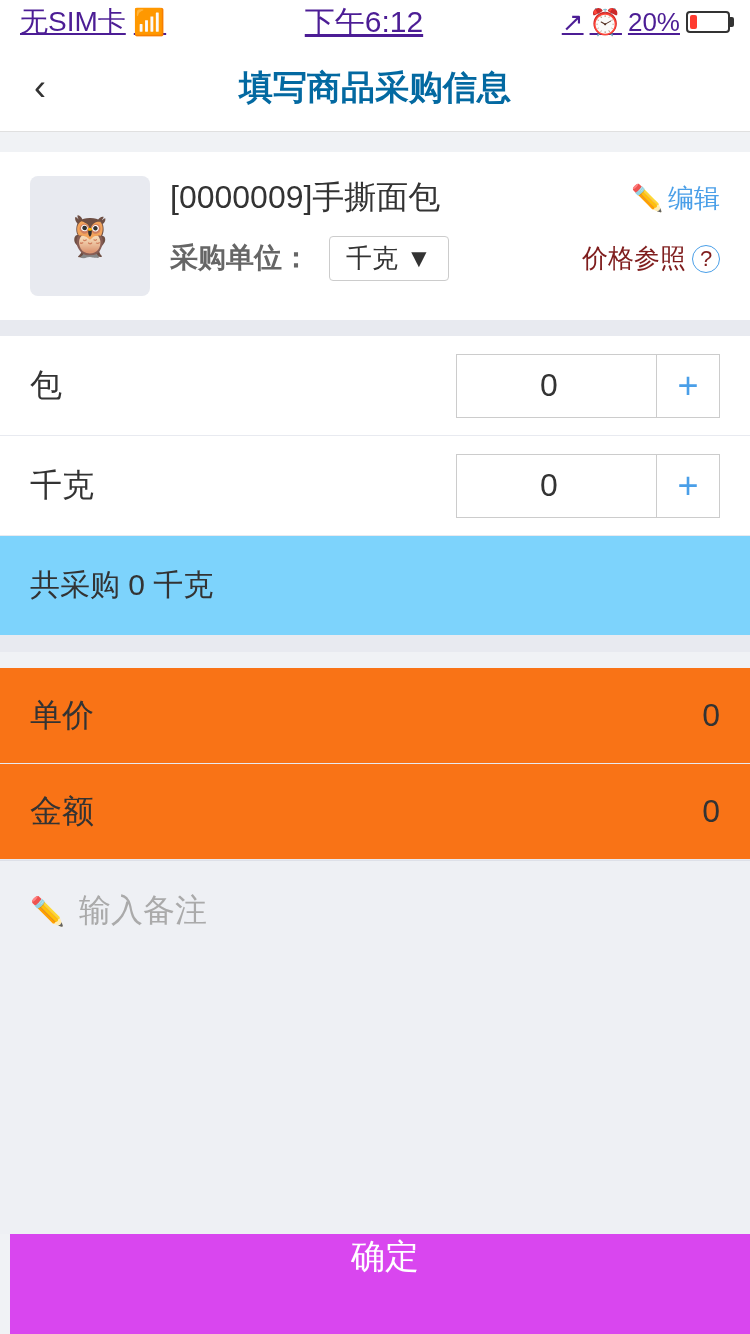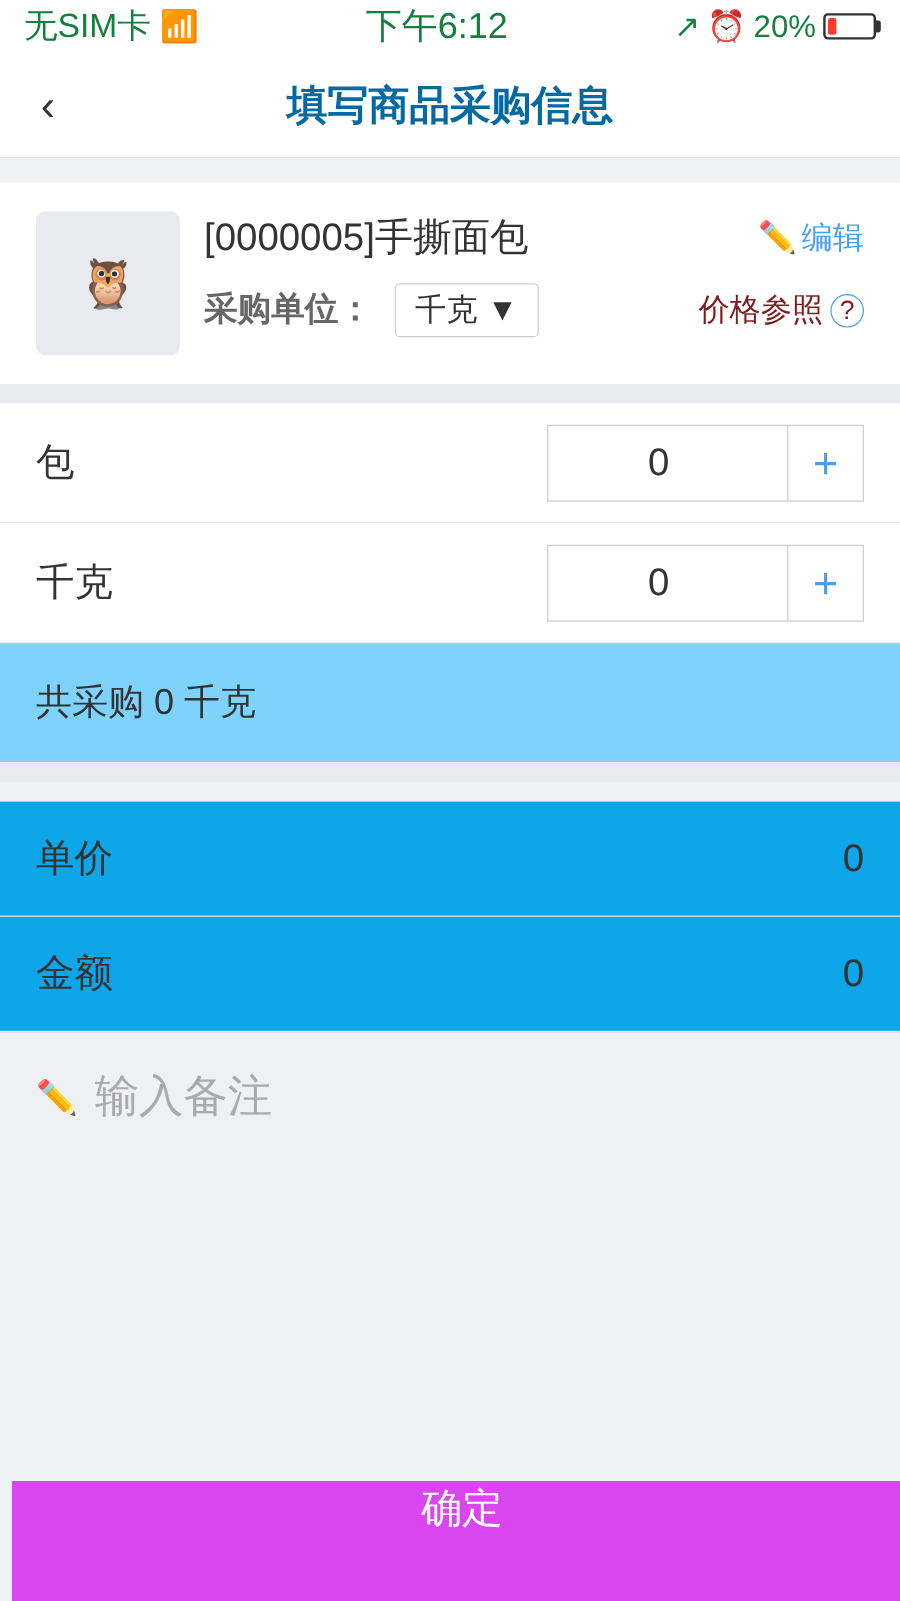--- a/index.html
+++ b/index.html
@@ -16,21 +16,22 @@
     
     .status-bar {
       width: 750px;
       height: 44px;
       background: #fff;
       display: flex;
       align-items: center;
       justify-content: space-between;
       padding: 0 20px;
       font-size: 28px;
-      color: #15803d;
+      color: #4c1d95;
+      text-decoration: underline;
     }
     .status-left { display: flex; align-items: center; gap: 8px; }
     .status-center { font-size: 30px; font-weight: 500; }
     .status-right { display: flex; align-items: center; gap: 6px; font-size: 26px; }
     .battery {
       width: 44px; height: 22px;
       border: 2px solid #333;
       border-radius: 4px;
       position: relative;
       display: flex;
@@ -231,21 +232,21 @@
       color: #4a9fe8;
       background: #fff;
       font-size: 28px;
       padding: 10px 28px;
       border-radius: 4px;
       cursor: pointer;
     }
 
     
     .price-section {
-      background: #0ea5e9;
+      background: #f97316;
       margin-top: 16px;
     }
     .price-row {
       display: flex;
       align-items: center;
       justify-content: space-between;
       padding: 0 30px;
       height: 96px;
       border-bottom: 1px solid #e8eaf0;
     }
@@ -266,21 +267,21 @@
       display: flex;
       align-items: center;
       gap: 14px;
       border-top: 1px solid #dde0e8;
     }
     .remark-icon {
       font-size: 28px;
       color: #aaa;
     }
     .remark-placeholder {
-      font-size: 37px;
+      font-size: 32px;
       color: #aaa;
     }
 
     
     .content-spacer {
       flex: 1;
       background: #eef0f4;
       min-height: 200px;
     }
 
@@ -340,21 +341,21 @@
     </div>
     <div class="nav-title">填写商品采购信息</div>
   </div>
 
   <div class="product-card">
     <div class="product-image">
       <span>🦉</span>
     </div>
     <div class="product-info">
       <div class="product-name-row">
-        <span class="product-name">[0000005]手撕面包</span>
+        <span class="product-name">[0000009]手撕面包</span>
         <span class="edit-btn">
           <span>✏️</span>
           <span>编辑</span>
         </span>
       </div>
       <div class="unit-row">
         <div>
           <span class="unit-label">采购单位：</span>
           <span class="unit-select">
             <span>千克</span>

